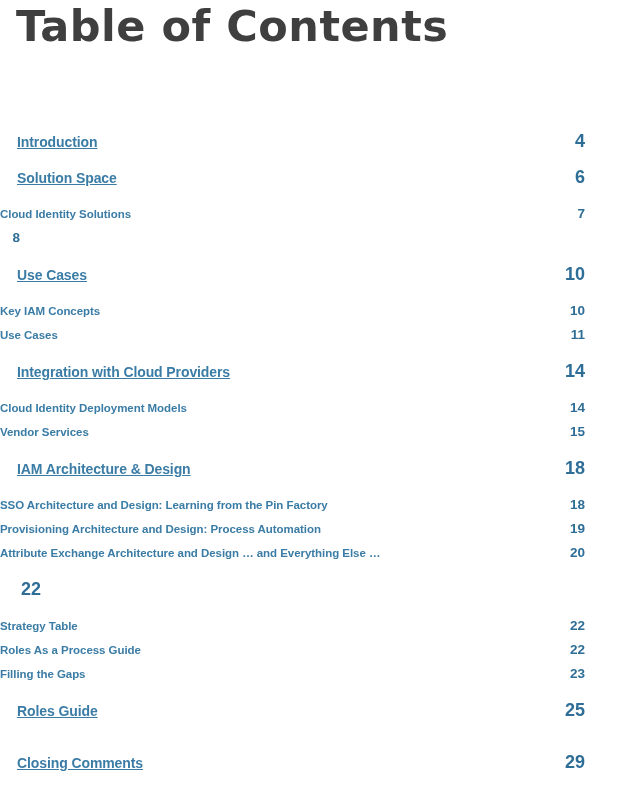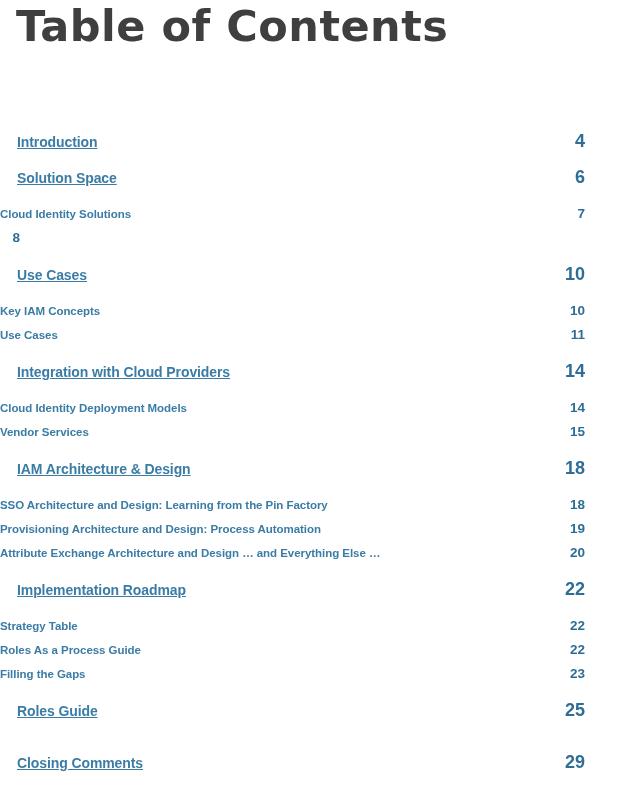--- a/index.html
+++ b/index.html
@@ -166,21 +166,20 @@
       </div>
       <div class="toc-row level-2">
         <span class="toc-label">Provisioning Architecture and Design: Process Automation</span>
         <span class="toc-page">19</span>
       </div>
       <div class="toc-row level-2">
         <span class="toc-label">Attribute Exchange Architecture and Design … and Everything Else …</span>
         <span class="toc-page">20</span>
       </div>
       <div class="toc-row level-1 gap-before-lg">
-        <span class="toc-label">Implementation Roadmap</span>
         <span class="toc-page">22</span>
       </div>
       <div class="toc-row level-2">
         <span class="toc-label">Strategy Table</span>
         <span class="toc-page">22</span>
       </div>
       <div class="toc-row level-2">
         <span class="toc-label">Roles As a Process Guide</span>
         <span class="toc-page">22</span>
       </div>

